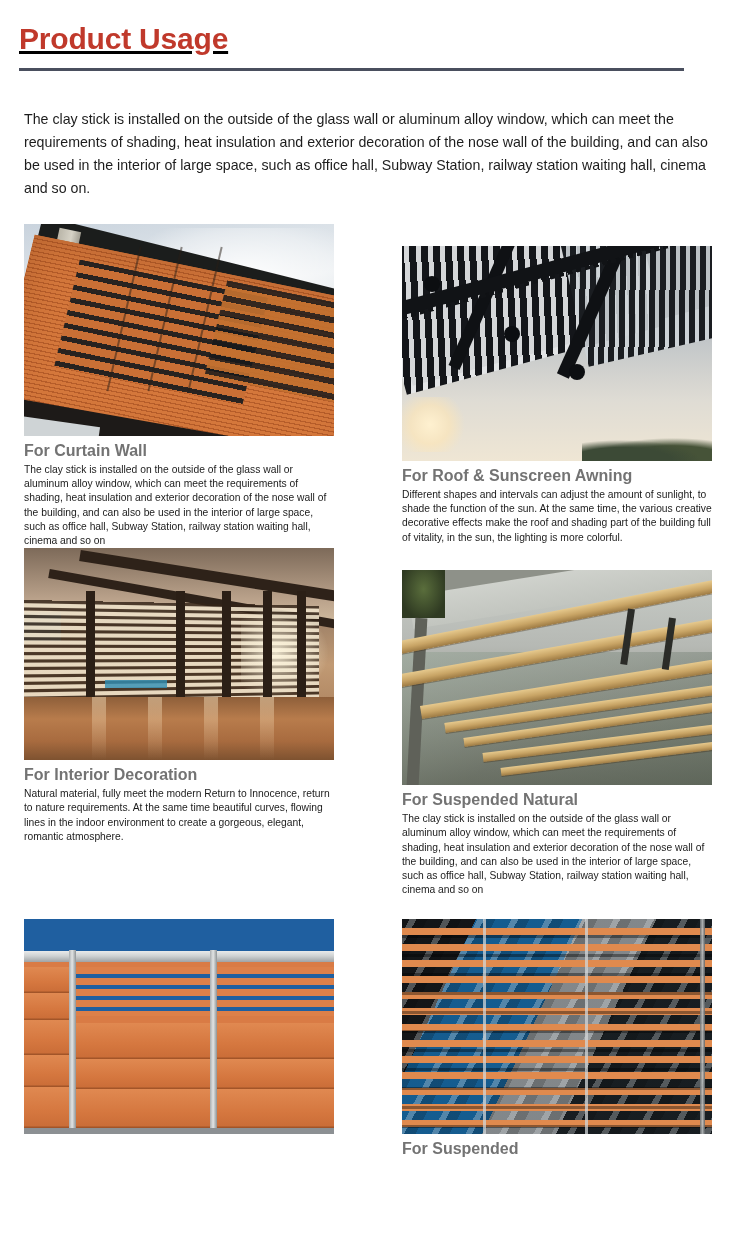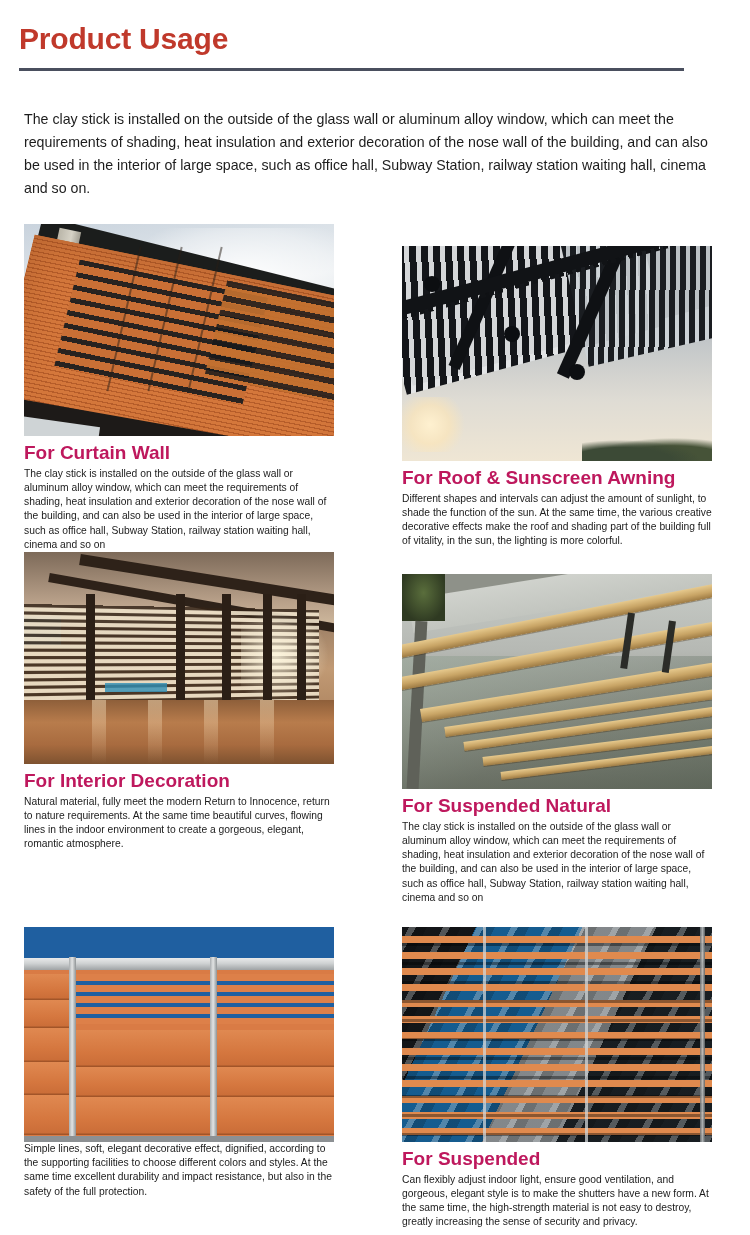--- a/index.html
+++ b/index.html
@@ -8,21 +8,21 @@
     width: 750px;
     height: 1235px;
     background: #ffffff;
     font-family: "Liberation Sans", sans-serif;
     overflow: hidden;
   }
 
   .page { position: relative; width: 750px; height: 1235px; }
 
   
-  .header { padding: 22px 0 16px 19px; }
+  .header { padding: 22px 0 16px 19px; text-decoration: underline; }
   .page-title {
     font-size: 30px;
     font-weight: bold;
     color: #c0392b;
     letter-spacing: -0.2px;
     line-height: 1.1;
     margin: 0;
   }
   .title-rule {
     margin-top: 13px;
@@ -57,23 +57,23 @@
     width: 310px;
     height: 212px;
     position: relative;
     overflow: hidden;
     background: #cfcfcf;
   }
   .photo.tall { height: 215px; }
 
   .section-title {
     margin: 5px 0 2px 0;
-    font-size: 19px;
+    font-size: 16px;
     font-weight: bold;
-    color: #be185d;
+    color: #737373;
     line-height: 1.25;
     white-space: nowrap;
   }
   .section-body {
     margin: 0;
     font-size: 10.3px;
     line-height: 14.2px;
     color: #1b1b1b;
   }
 
@@ -458,31 +458,29 @@
         <div class="panel" style="left:16%; top:79%; width:44%; height:18%;"></div>
 
         <div class="panel" style="left:61%; top:48%; width:39%; height:17%;"></div>
         <div class="panel" style="left:61%; top:65%; width:39%; height:14%;"></div>
         <div class="panel" style="left:61%; top:79%; width:39%; height:18%;"></div>
 
         <div class="post-v" style="left:14.5%;"></div>
         <div class="post-v" style="left:60%;"></div>
         <div class="base"></div>
       </div>
-      <p class="section-body">Simple lines, soft, elegant decorative effect, dignified, according to the supporting facilities to choose different colors and styles. At the same time excellent durability and impact resistance, but also in the safety of the full protection.</p>
     </div>
 
     <div class="cell cell-row3">
       <div class="photo tall ph6">
         <div class="backglass"></div>
         <div class="diag"></div>
         <div class="louvers"></div>
         <div class="louver-shadow"></div>
         <div class="vsplit" style="left:26%;"></div>
         <div class="vsplit" style="left:59%;"></div>
         <div class="mull" style="left:96%;"></div>
       </div>
       <h2 class="section-title">For Suspended</h2>
-      <p class="section-body">Can flexibly adjust indoor light, ensure good ventilation, and gorgeous, elegant style is to make the shutters have a new form. At the same time, the high-strength material is not easy to destroy, greatly increasing the sense of security and privacy.</p>
     </div>
 
   </div>
 </div>
 
 </body></html>

